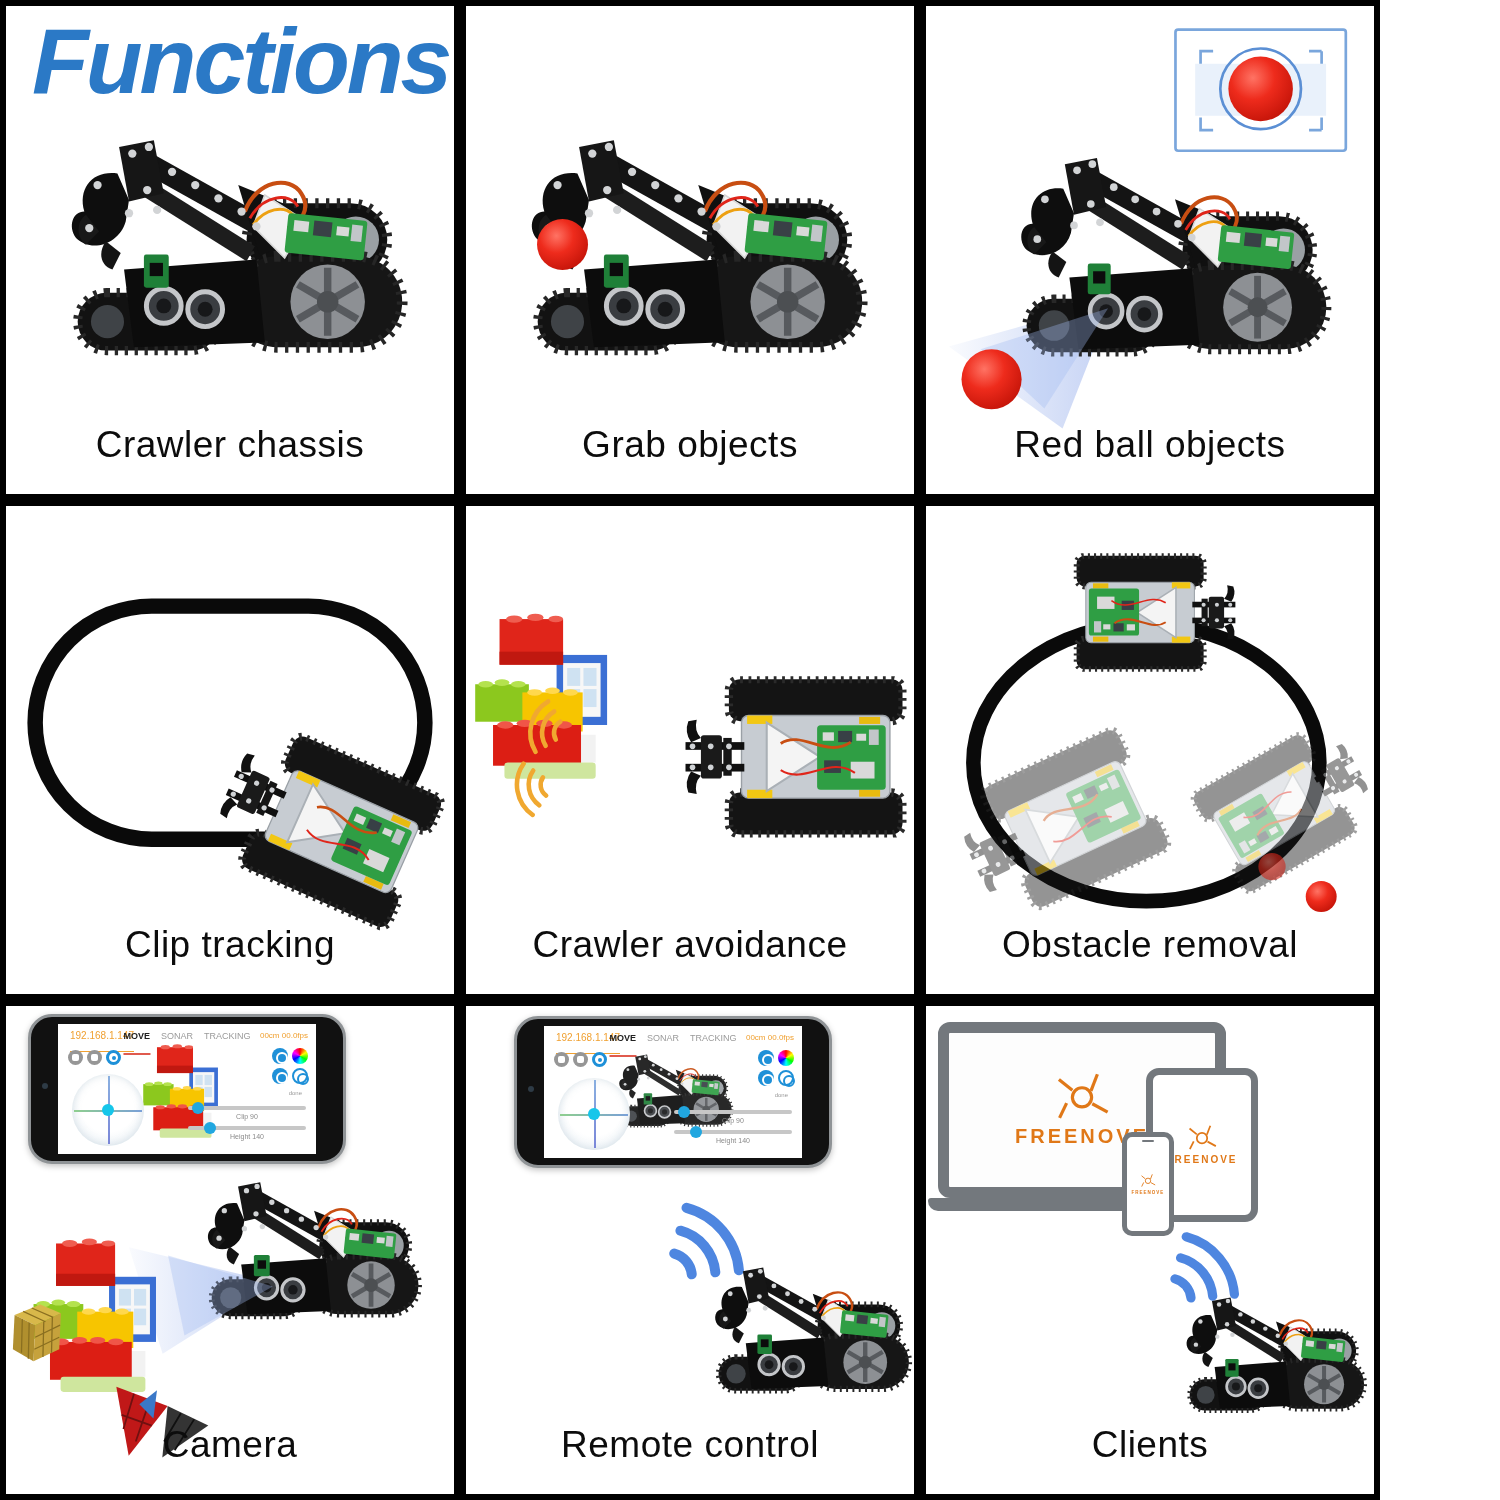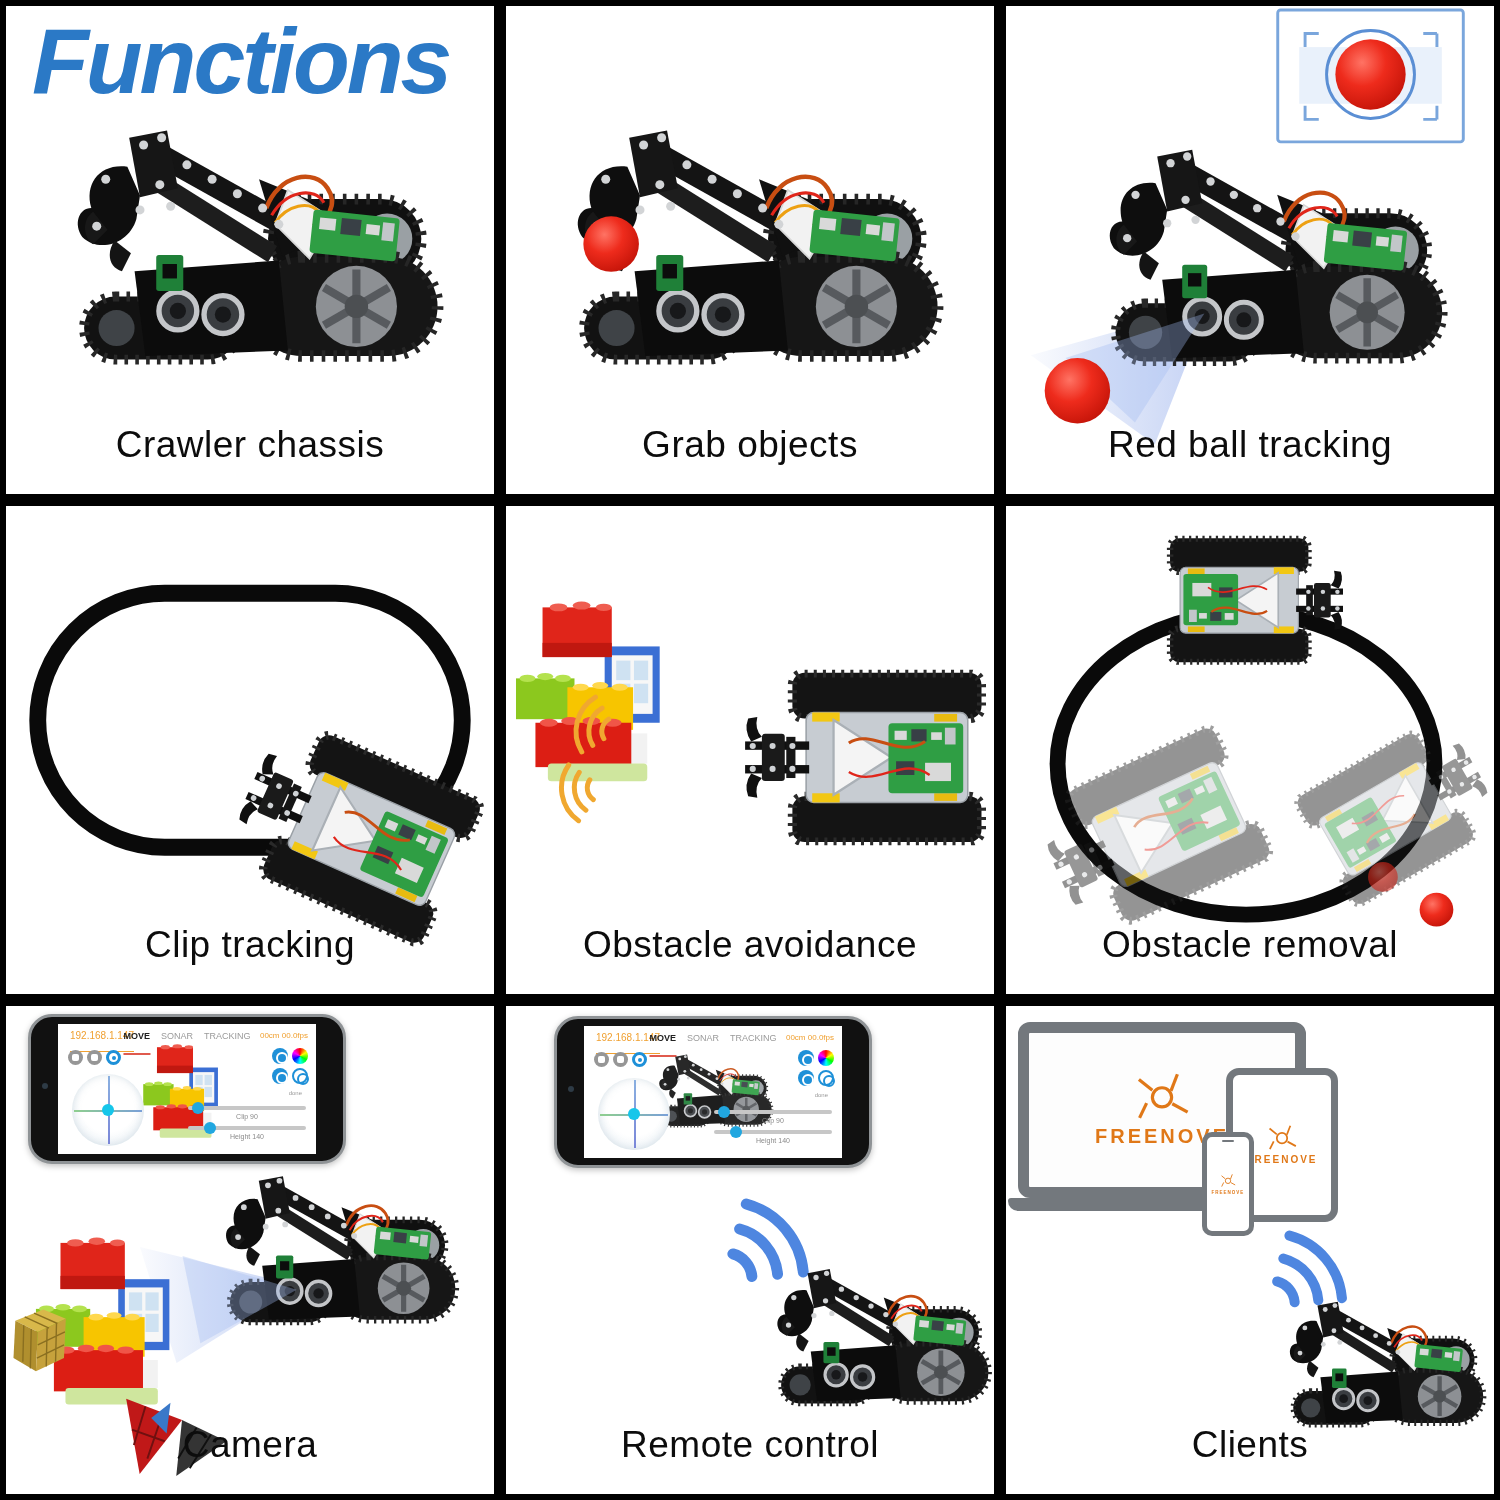--- a/index.html
+++ b/index.html
@@ -1,18 +1,18 @@
 <!DOCTYPE html>
 <html><head>
 <meta charset="utf-8">
 <style>
   html,body{margin:0;padding:0;background:#fff;}
   *{box-sizing:border-box;}
   .board{
-    position:relative;width:1500px;height:1500px;background:#000;
+    position:relative;width:1380px;height:1500px;background:#000;
     border:6px solid #000;display:grid;
     grid-template-columns:1fr 1fr 1fr;grid-template-rows:1fr 1fr 1fr;gap:12px;
     font-family:"Liberation Sans", sans-serif;
   }
   .cell{position:relative;background:#fff;overflow:hidden;}
   .art{position:absolute;left:0;top:0;width:100%;height:100%;}
   .caption{
     position:absolute;left:0;right:0;bottom:28px;text-align:center;
     font-size:37px;color:#0c0c0c;letter-spacing:.5px;
   }
@@ -289,21 +289,21 @@
   </div>
 
   <div class="cell">
     <svg class="art" viewBox="0 0 492 492">
       <polygon points="205,302 25,352 150,442" fill="url(#beamGrad)"></polygon>
       <use href="#robot-side" x="80" y="140" width="370" height="252"></use>
       <polygon points="200,310 60,355 130,420" fill="rgba(160,185,240,0.35)"></polygon>
       <circle cx="72" cy="388" r="33" fill="url(#ballGrad)"></circle>
       <use href="#viewfinder-sym" x="272" y="2" width="192" height="138"></use>
     </svg>
-    <div class="caption">Red ball tracking</div>
+    <div class="caption">Red ball objects</div>
   </div>
 
   <div class="cell">
     <svg class="art" viewBox="0 0 492 492">
       <rect x="32" y="88" width="428" height="256" rx="128" fill="none" stroke="#0a0a0a" stroke-width="17"></rect>
       <g transform="rotate(24 349 327)">
         <use href="#robot-top" x="235" y="245" width="228" height="164"></use>
       </g>
     </svg>
     <div class="caption">Clip tracking</div>
@@ -313,21 +313,21 @@
     <svg class="art" viewBox="0 0 492 492">
       <use href="#lego-stack" x="10" y="95" width="170" height="188"></use>
       <g transform="rotate(14 90 222)">
         <use href="#sonar-sym" x="48" y="186" width="84" height="72"></use>
       </g>
       <g transform="rotate(-10 75 288)">
         <use href="#sonar-sym" x="33" y="252" width="84" height="72"></use>
       </g>
       <use href="#robot-top" x="238" y="165" width="246" height="177"></use>
     </svg>
-    <div class="caption">Obstacle avoidance</div>
+    <div class="caption">Crawler avoidance</div>
   </div>
 
   <div class="cell">
     <svg class="art" viewBox="0 0 492 492">
       <ellipse cx="242" cy="260" rx="190" ry="152" fill="none" stroke="#0a0a0a" stroke-width="16"></ellipse>
       <g opacity="0.45" transform="rotate(-25 142 320)">
         <use href="#robot-top" x="37" y="255" width="210" height="151"></use>
       </g>
       <g opacity="0.45" transform="rotate(150 397 307)">
         <use href="#robot-top" x="307" y="242" width="180" height="130"></use>

